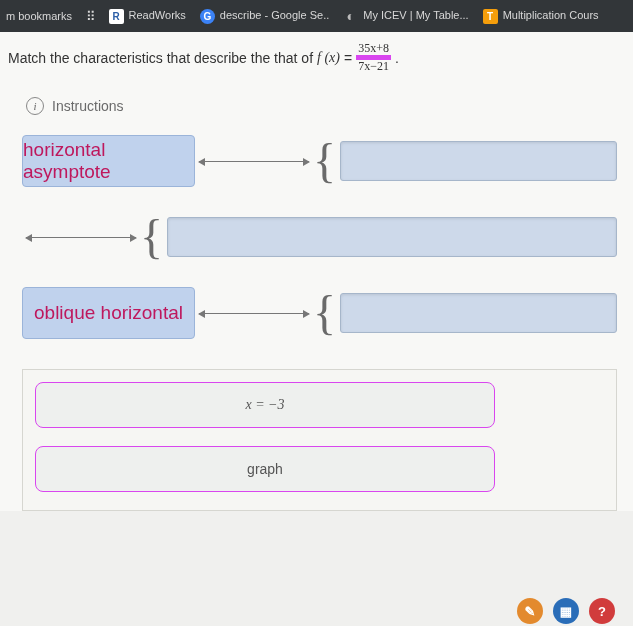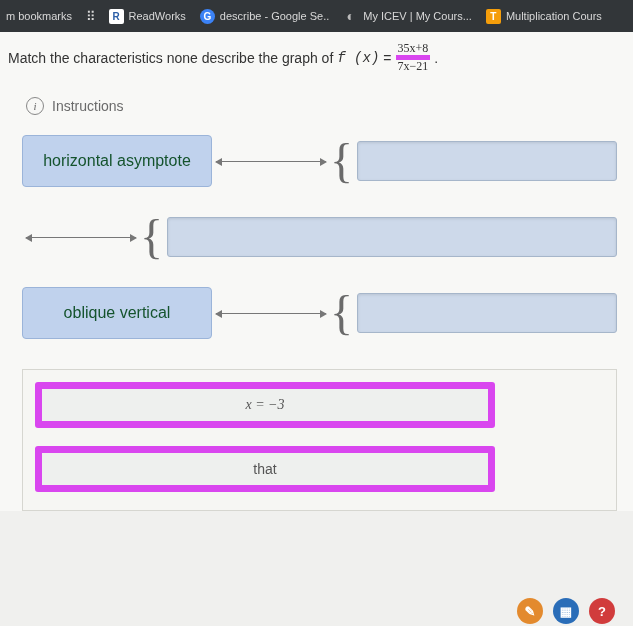--- a/index.html
+++ b/index.html
@@ -16,21 +16,21 @@
       display: flex;
       align-items: center;
       height: 32px;
       font-size: 11px;
       padding: 0 6px;
       gap: 14px;
       white-space: nowrap;
     }
     .bookmark-item {
       display: flex;
-      align-items: center;
+      align-items: flex-start;
       gap: 5px;
       cursor: pointer;
     }
     .bk-icon {
       width: 15px;
       height: 15px;
       display: inline-flex;
       align-items: center;
       justify-content: center;
       font-size: 10px;
@@ -46,21 +46,21 @@
     .content { padding: 10px 8px 0 8px; background:#f8f8f6; }
     .prompt {
       font-size: 14px;
       color: #333;
       display: flex;
       align-items: center;
       flex-wrap: wrap;
       gap: 4px;
       padding-bottom: 18px;
     }
-    .math-i { font-style: italic; font-family: Liberation Mono, monospace; }
+    .math-i { font-style: italic; font-family: Liberation Serif, serif; }
     .frac {
       display: inline-flex;
       flex-direction: column;
       align-items: center;
       font-family: 'Times New Roman', serif;
       font-size: 12px;
       line-height: 1.1;
       vertical-align: middle;
     }
     .frac .num { border-bottom: 5px solid #d946ef; padding: 0 2px; }
@@ -80,30 +80,30 @@
       font-size:11px; color:#666; font-style: italic; font-family: serif;
     }
 
     .match-area { padding: 0 8px 0 14px; }
     .match-row {
       display: flex;
       align-items: center;
       margin-bottom: 30px;
     }
     .left-card {
-      width: 190px;
+      width: 173px;
       height: 52px;
       background: #c0d2ed;
       border: 1px solid #9bb4d9;
       border-radius: 4px;
       display: flex;
       align-items: center;
       justify-content: center;
-      color: #14532d;
-      font-size: 16px;
+      color: #be185d;
+      font-size: 19px;
     }
     .connector {
       width: 110px;
       height: 1px;
       background: #777;
       position: relative;
       margin: 0 4px;
     }
     .connector::before, .connector::after {
       content:'';
@@ -134,22 +134,22 @@
     .answer-bank {
       margin: 0 8px 0 14px;
       border: 1px solid #d6d6d0;
       padding: 12px 12px 0 12px;
       background: #f6f6f3;
     }
     .answer-tile {
       height: 46px;
       width: 460px;
       background: #eef0ee;
-      border: 7px solid #d946ef;
-      border-radius: 3px;
+      border: 1px solid #d946ef;
+      border-radius: 8px;
       display:flex;
       align-items:center;
       justify-content:center;
       color:#555;
       font-size:14px;
       margin-bottom: 18px;
       cursor: grab;
       font-family: 'Times New Roman', serif;
       font-style: italic;
     }
@@ -182,31 +182,31 @@
   <span class="bookmark-item">
     <span class="bk-icon icon-r">R</span>
     <span>ReadWorks</span>
   </span>
   <span class="bookmark-item">
     <span class="bk-icon icon-g">G</span>
     <span>describe - Google Se..</span>
   </span>
   <span class="bookmark-item">
     <span class="bk-icon icon-s">◐</span>
-    <span>My ICEV | My Cours...</span>
+    <span>My ICEV | My Table...</span>
   </span>
   <span class="bookmark-item">
     <span class="bk-icon icon-t">T</span>
     <span>Multiplication Cours</span>
   </span>
 </div>
 
 <div class="content">
   <div class="prompt">
-    <span>Match the characteristics none describe the graph of</span>
+    <span>Match the characteristics that describe the that of</span>
     <span class="math-i">f (x)</span>
     <span>=</span>
     <span class="frac">
       <span class="num">35x+8</span>
       <span class="den">7x−21</span>
     </span>
     <span>.</span>
   </div>
 
   <div class="instructions-row">
@@ -223,34 +223,34 @@
       <span class="brace">{</span>
       <div class="drop-slot"></div>
     </div>
     <div class="match-row">
       <div class="connector"></div>
       <span class="brace">{</span>
       <div class="drop-slot"></div>
     </div>
     <div class="match-row">
       <div class="left-card">
-        <span>oblique vertical</span>
+        <span>oblique horizontal</span>
       </div>
       <div class="connector"></div>
       <span class="brace">{</span>
       <div class="drop-slot"></div>
     </div>
   </div>
 
   <div class="answer-bank">
     <div class="answer-tile">
       <span>x = −3</span>
     </div>
     <div class="answer-tile plain">
-      <span>that</span>
+      <span>graph</span>
     </div>
   </div>
 </div>
 
 <div class="bottom-icons">
   <div class="circ c1">
       <span>✎</span>
     </div>
   <div class="circ c2">
       <span>▦</span>

